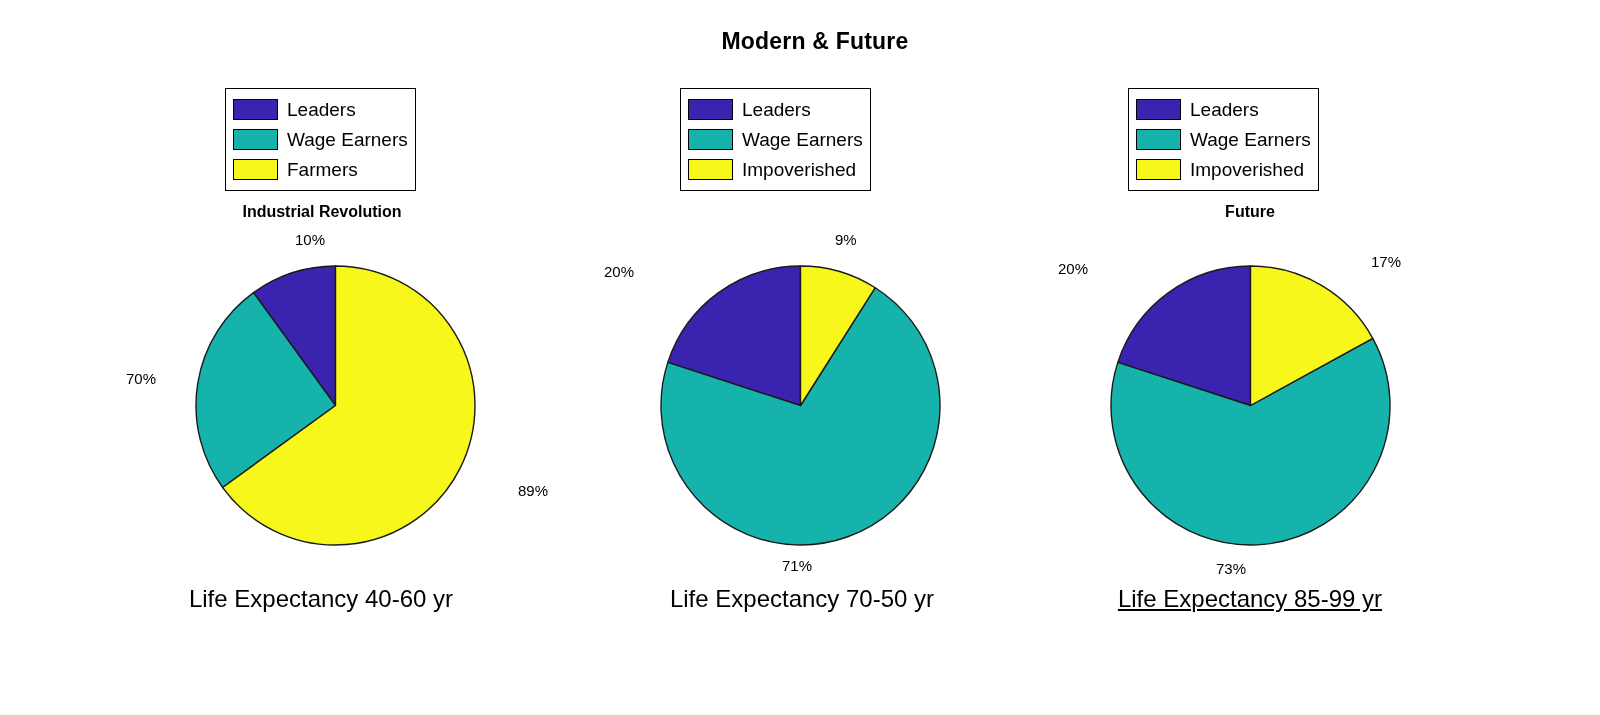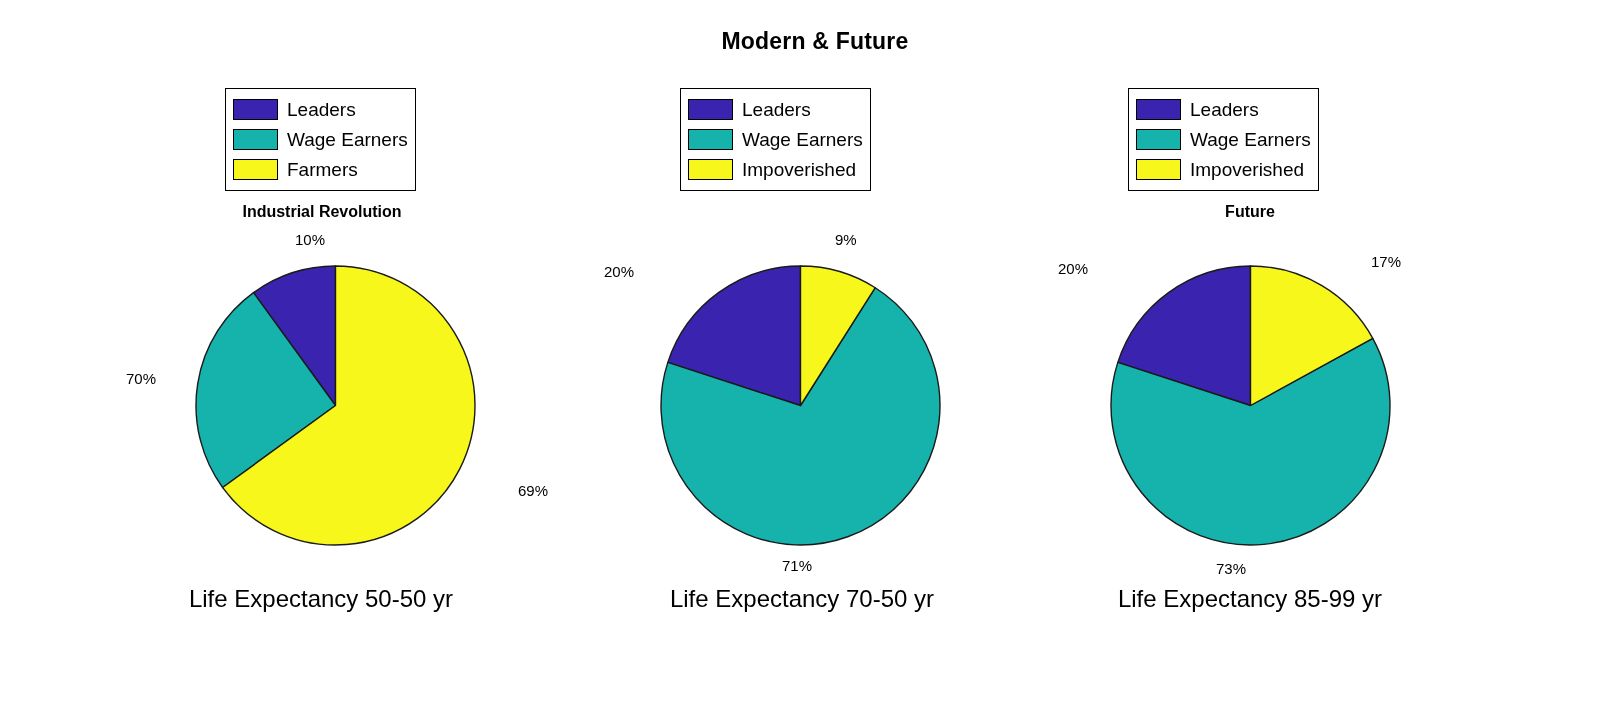--- a/index.html
+++ b/index.html
@@ -116,21 +116,21 @@
   .caption {
     position: absolute;
     top: 575px;
     left: 0;
     width: 520px;
     text-align: center;
     font-size: 24px;
   }
   #panel-0 .caption { left: -14px; }
   #panel-1 .caption { left: 2px; }
-  #panel-2 .caption { left: 0px; }
+  #panel-2 .caption { left: 0px; text-decoration: underline; }
 </style>
 </head>
 <body>
 
 <div class="figure">
 
   <div class="main-title">Modern &amp; Future</div>
 
   <div class="panel" id="panel-0">
     <div class="legend">
@@ -151,24 +151,24 @@
     <div class="sub-title">Industrial Revolution</div>
 
     <div class="pie-wrap">
       <svg class="pie-svg" viewBox="0 0 295 295">
           <path d="M 147.5 147.5 L 147.50 8.00 A 139.5 139.5 0 0 0 65.50 34.64 Z" fill="#3A23AE" stroke="#1a1a1a" stroke-width="1.4" stroke-linejoin="round"></path>
           <path d="M 147.5 147.5 L 65.50 34.64 A 139.5 139.5 0 0 0 34.64 229.50 Z" fill="#16B3AD" stroke="#1a1a1a" stroke-width="1.4" stroke-linejoin="round"></path>
           <path d="M 147.5 147.5 L 34.64 229.50 A 139.5 139.5 0 1 0 147.50 8.00 Z" fill="#F7F71B" stroke="#1a1a1a" stroke-width="1.4" stroke-linejoin="round"></path>
         </svg>
       <span class="pct" style="left:107px;top:-26px;">10%</span>
       <span class="pct" style="left:-62px;top:113px;">70%</span>
-      <span class="pct" style="left:330px;top:225px;">69%</span>
-    </div>
-
-    <div class="caption">Life Expectancy 50-50 yr</div>
+      <span class="pct" style="left:330px;top:225px;">89%</span>
+    </div>
+
+    <div class="caption">Life Expectancy 40-60 yr</div>
   </div>
 
   <div class="panel" id="panel-1">
     <div class="legend">
       <div class="legend-row">
         <span class="legend-swatch" style="background: rgb(58, 35, 174);"></span>
         <span class="legend-label">Leaders</span>
       </div>
       <div class="legend-row">
         <span class="legend-swatch" style="background: rgb(22, 179, 173);"></span>

